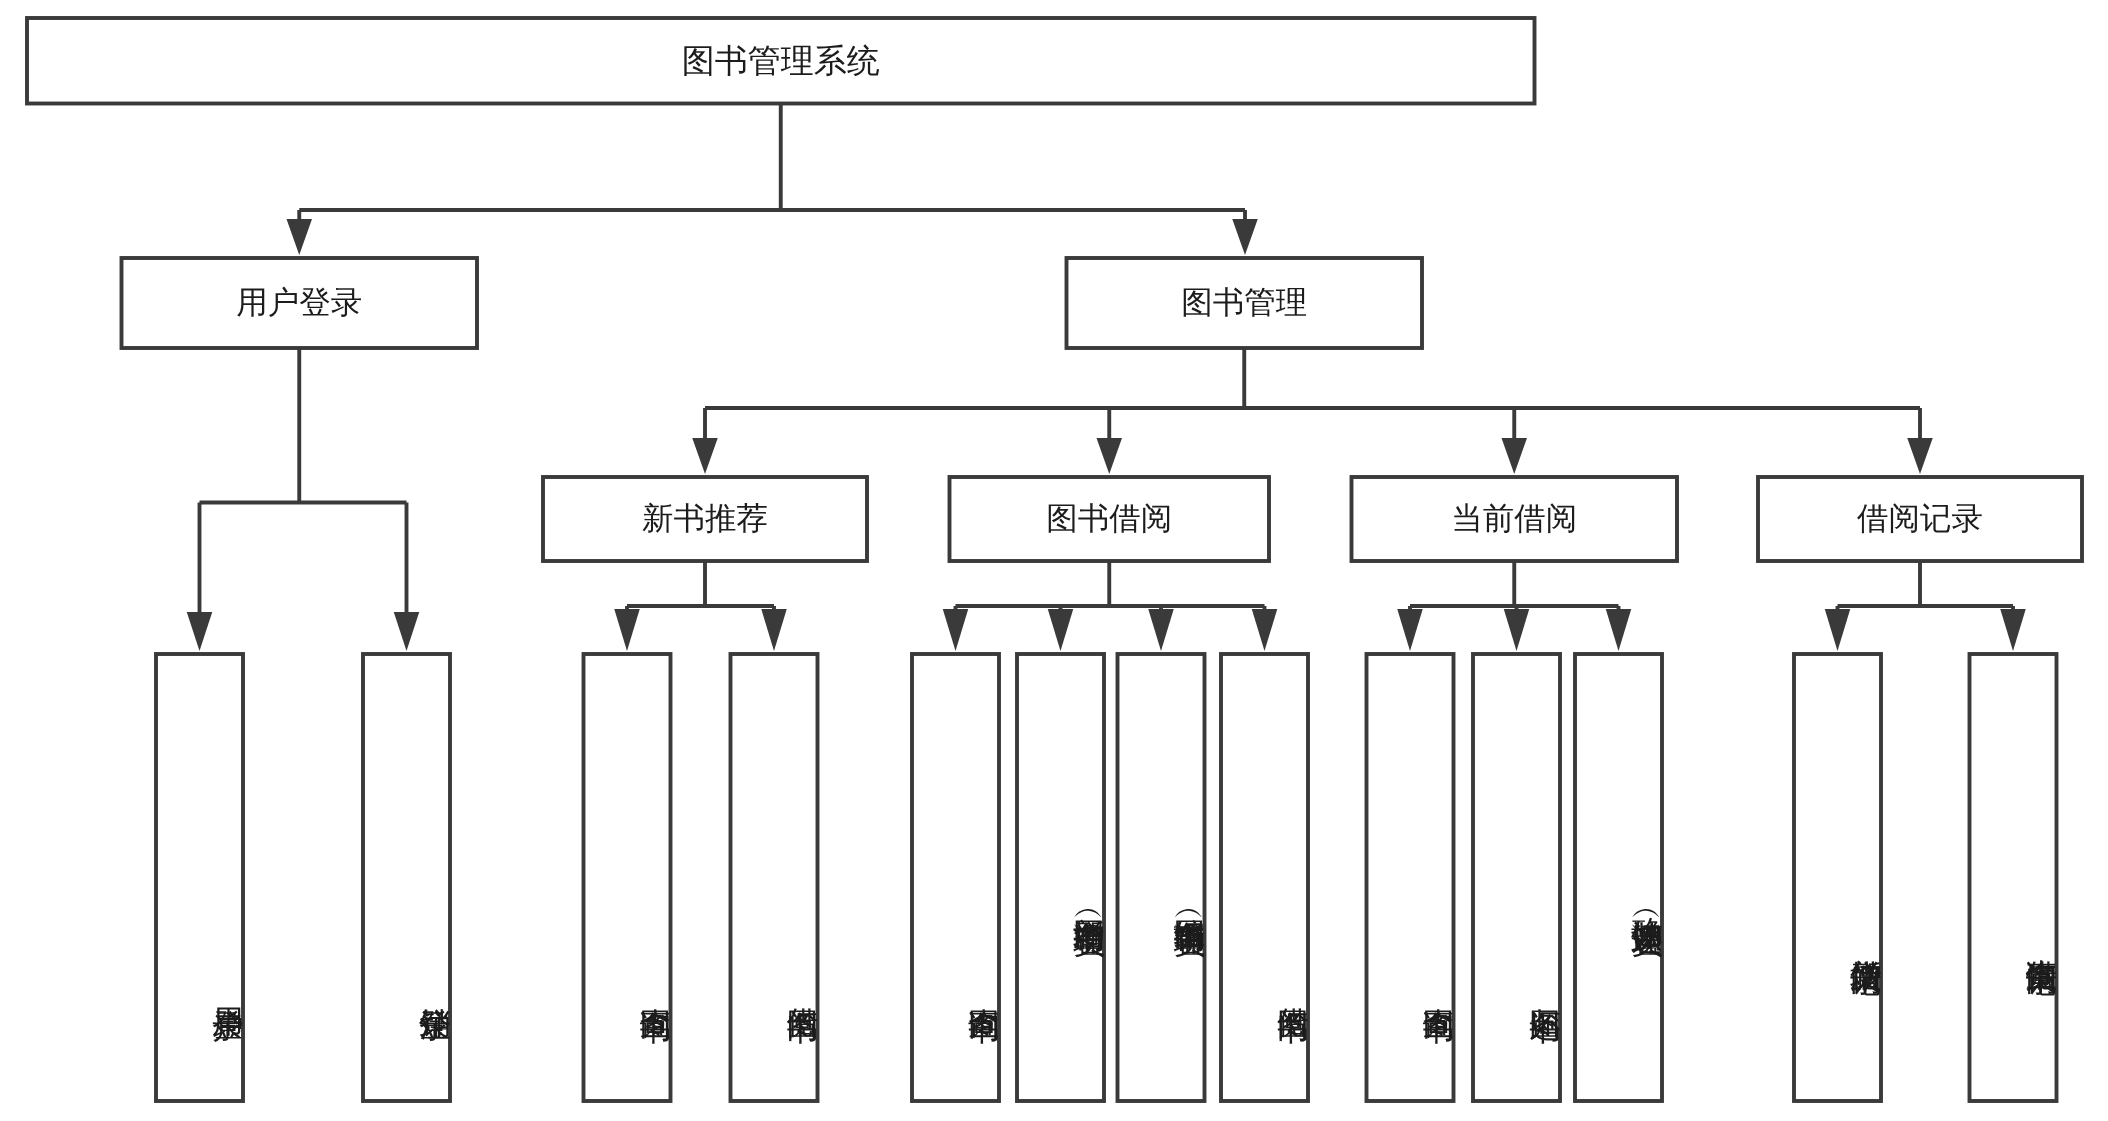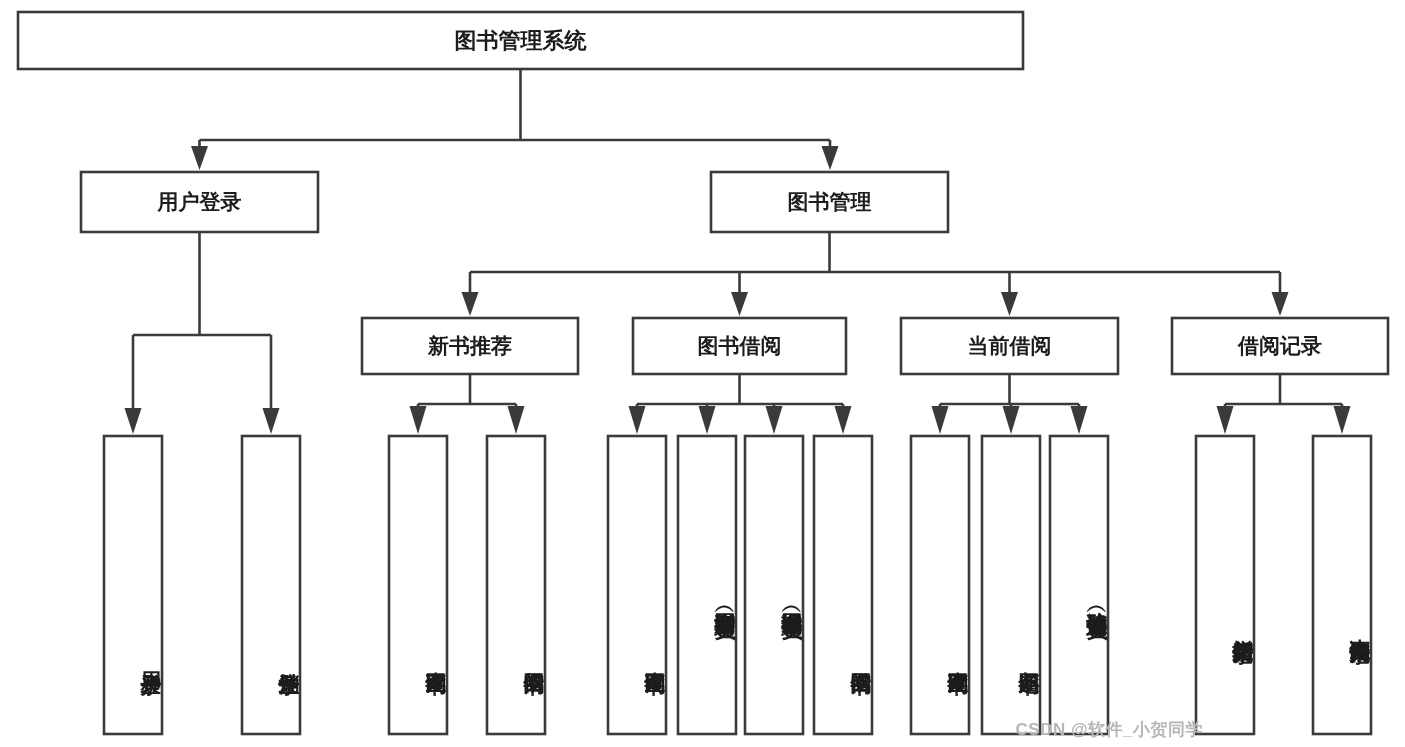--- a/index.html
+++ b/index.html
@@ -11,21 +11,20 @@
     width: 1405px;
     height: 747px;
     font-family: "Liberation Sans", "DejaVu Sans", sans-serif;
     overflow: hidden;
   }
   #diagram-root {
     position: relative;
     width: 1211px;
     height: 747px;
     background: #ffffff;
-    font-weight: bold;
   }
   svg#flow-svg {
     position: absolute;
     left: 0;
     top: 0;
     width: 1405px;
     height: 747px;
     display: block;
   }
   .node-box {
@@ -201,14 +200,13 @@
   <div class="vlabel" style="left:745px; top:436px; width:58px; height:298px; padding-top:14px;">编辑图书（管理员）</div>
   <div class="vlabel" style="left:814px; top:436px; width:58px; height:298px; padding-top:72px;">借阅图书</div>
 
   <div class="vlabel" style="left:911px; top:436px; width:58px; height:298px; padding-top:72px;">查询图书</div>
   <div class="vlabel" style="left:982px; top:436px; width:58px; height:298px; padding-top:72px;">归还图书</div>
   <div class="vlabel" style="left:1050px; top:436px; width:58px; height:298px; padding-top:14px;">确认归还（管理员）</div>
 
   <div class="vlabel" style="left:1196px; top:436px; width:58px; height:298px; padding-top:40px;">新增借阅记录</div>
   <div class="vlabel" style="left:1313px; top:436px; width:58px; height:298px; padding-top:40px;">查询借阅记录</div>
 
-  <div class="watermark">CSDN @软件_小贺同学</div>
 </div>
 
 </body></html>

